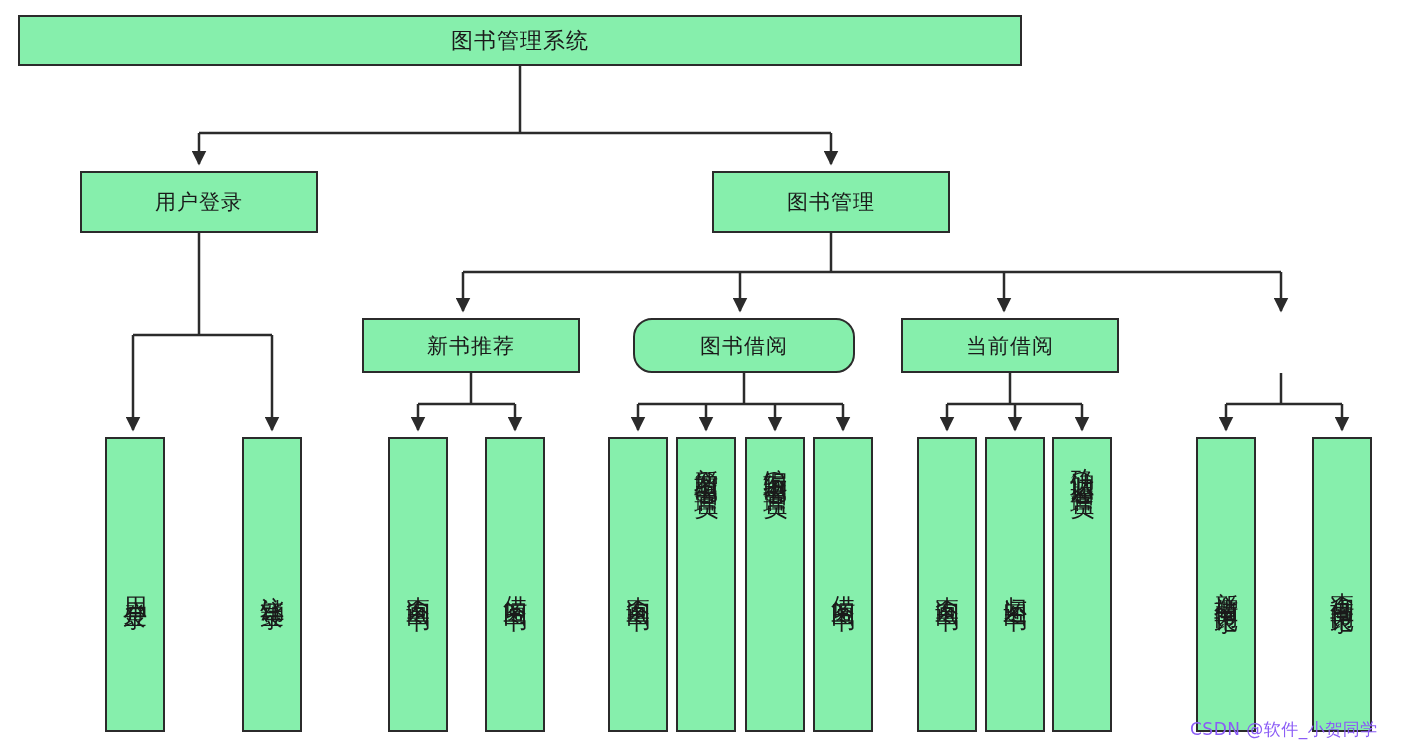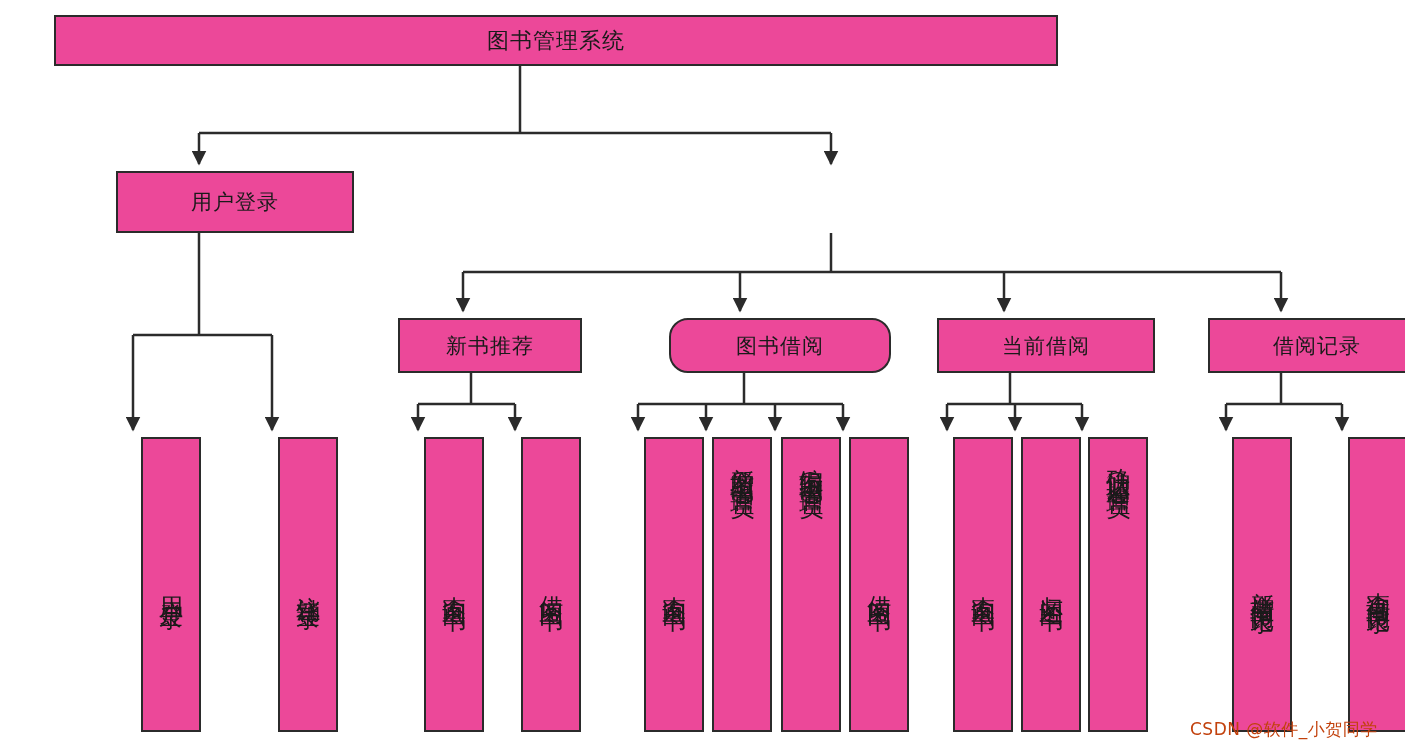--- a/index.html
+++ b/index.html
@@ -23,26 +23,25 @@
     left: 0;
     top: 0;
     width: 1405px;
     height: 747px;
     pointer-events: none;
   }
   .node {
     position: absolute;
     box-sizing: border-box;
     border: 2px solid #2b2b2b;
-    background: #ec4899;
+    background: #86efac;
     display: flex;
     align-items: center;
     justify-content: center;
     color: #1a1a1a;
-    margin-left: 36px;
   }
   .node.h-node {
     font-size: 21px;
     letter-spacing: 1px;
   }
   .node.root {
     font-size: 22px;
     letter-spacing: 1px;
   }
   .node.leaf {
@@ -59,21 +58,21 @@
     white-space: nowrap;
     color: #1a1a1a;
   }
   .node.leaf.centred {
     align-items: center;
     padding-top: 0;
   }
   .watermark {
     position: absolute;
     font-size: 17px;
-    color: #c2410c;
+    color: #8b5cf6;
     white-space: nowrap;
     letter-spacing: 0.5px;
   }
 </style>
 </head>
 <body>
 
 <div id="diagram">
 
   <svg id="edges" viewBox="0 0 1405 747" xmlns="http://www.w3.org/2000/svg">
@@ -126,32 +125,32 @@
     </g>
   </svg>
 
   <div class="node root" style="left:18px; top:15px; width:1004px; height:51px;">
     <span>图书管理系统</span>
   </div>
 
   <div class="node h-node" style="left:80px; top:171px; width:238px; height:62px;">
     <span>用户登录</span>
   </div>
+  <div class="node h-node" style="left:712px; top:171px; width:238px; height:62px;">
+    <span>图书管理</span>
+  </div>
 
-  <div class="node h-node" style="left:362px; top:318px; width:184px; height:55px;">
+  <div class="node h-node" style="left:362px; top:318px; width:218px; height:55px;">
     <span>新书推荐</span>
   </div>
   <div class="node h-node" style="left:633px; top:318px; width:222px; height:55px;border-radius:19px;">
     <span>图书借阅</span>
   </div>
   <div class="node h-node" style="left:901px; top:318px; width:218px; height:55px;align-items:center;">
     <span>当前借阅</span>
-  </div>
-  <div class="node h-node" style="left:1172px; top:318px; width:218px; height:55px;">
-    <span>借阅记录</span>
   </div>
 
   <div class="node leaf centred" style="left:105px; top:437px; width:60px; height:295px;">
     <span class="vlabel">用户登录</span>
   </div>
   <div class="node leaf centred" style="left:242px; top:437px; width:60px; height:295px;">
     <span class="vlabel">注销登录</span>
   </div>
   <div class="node leaf centred" style="left:388px; top:437px; width:60px; height:295px;">
     <span class="vlabel">查询图书</span>

